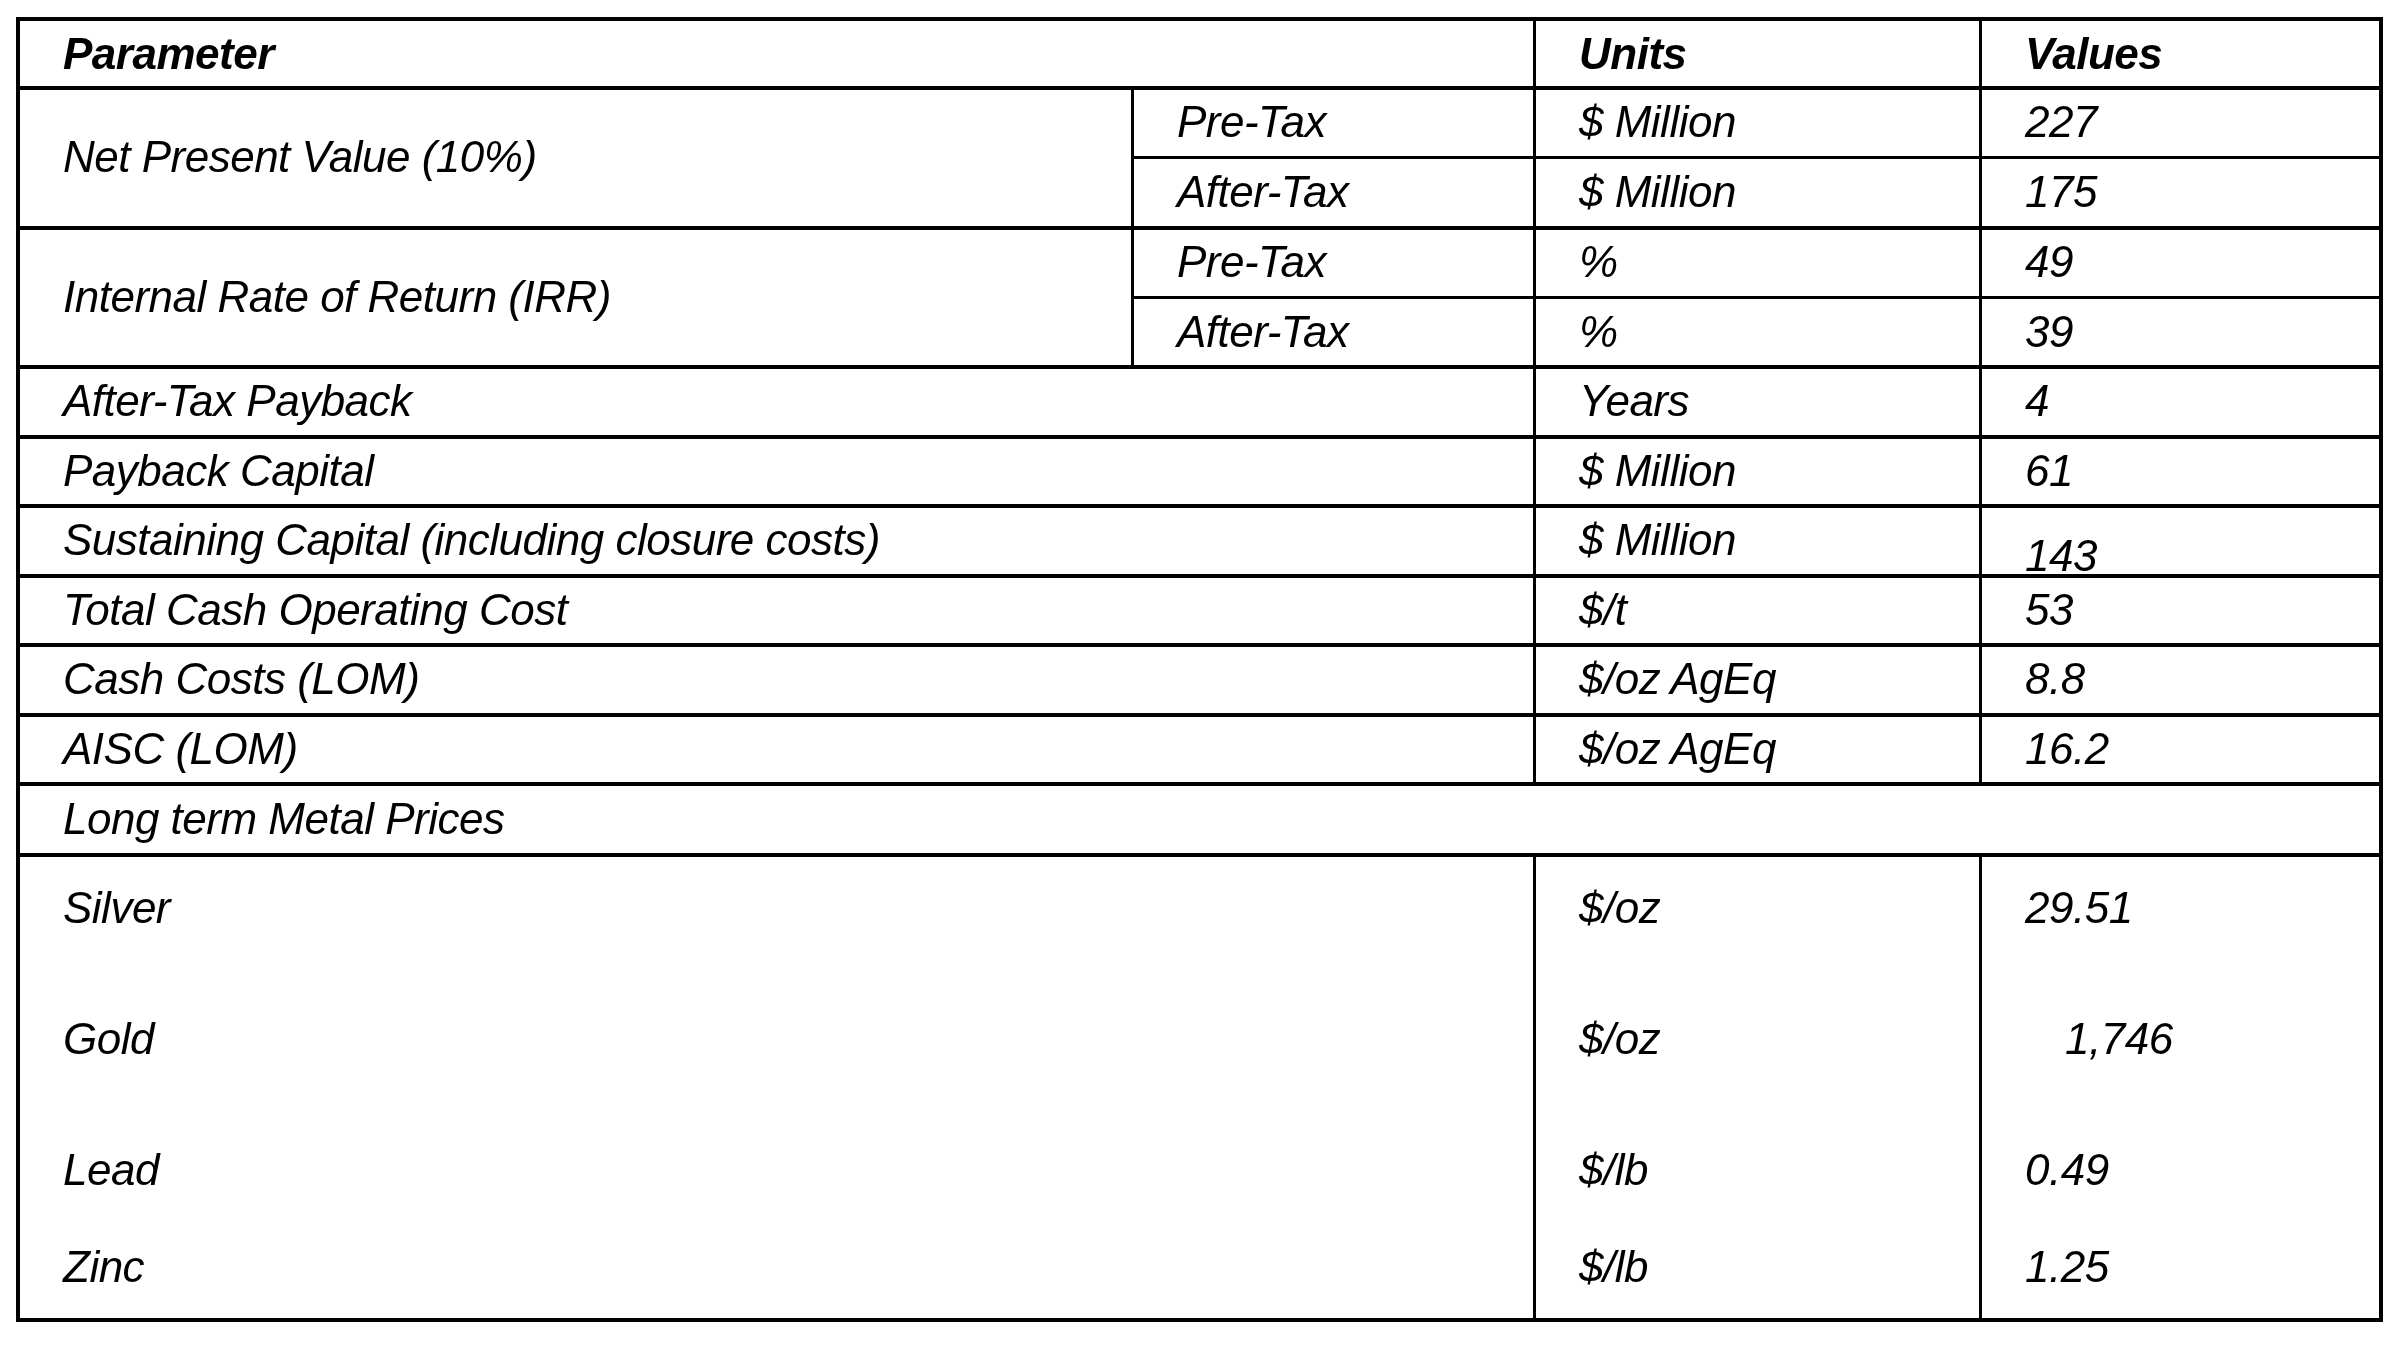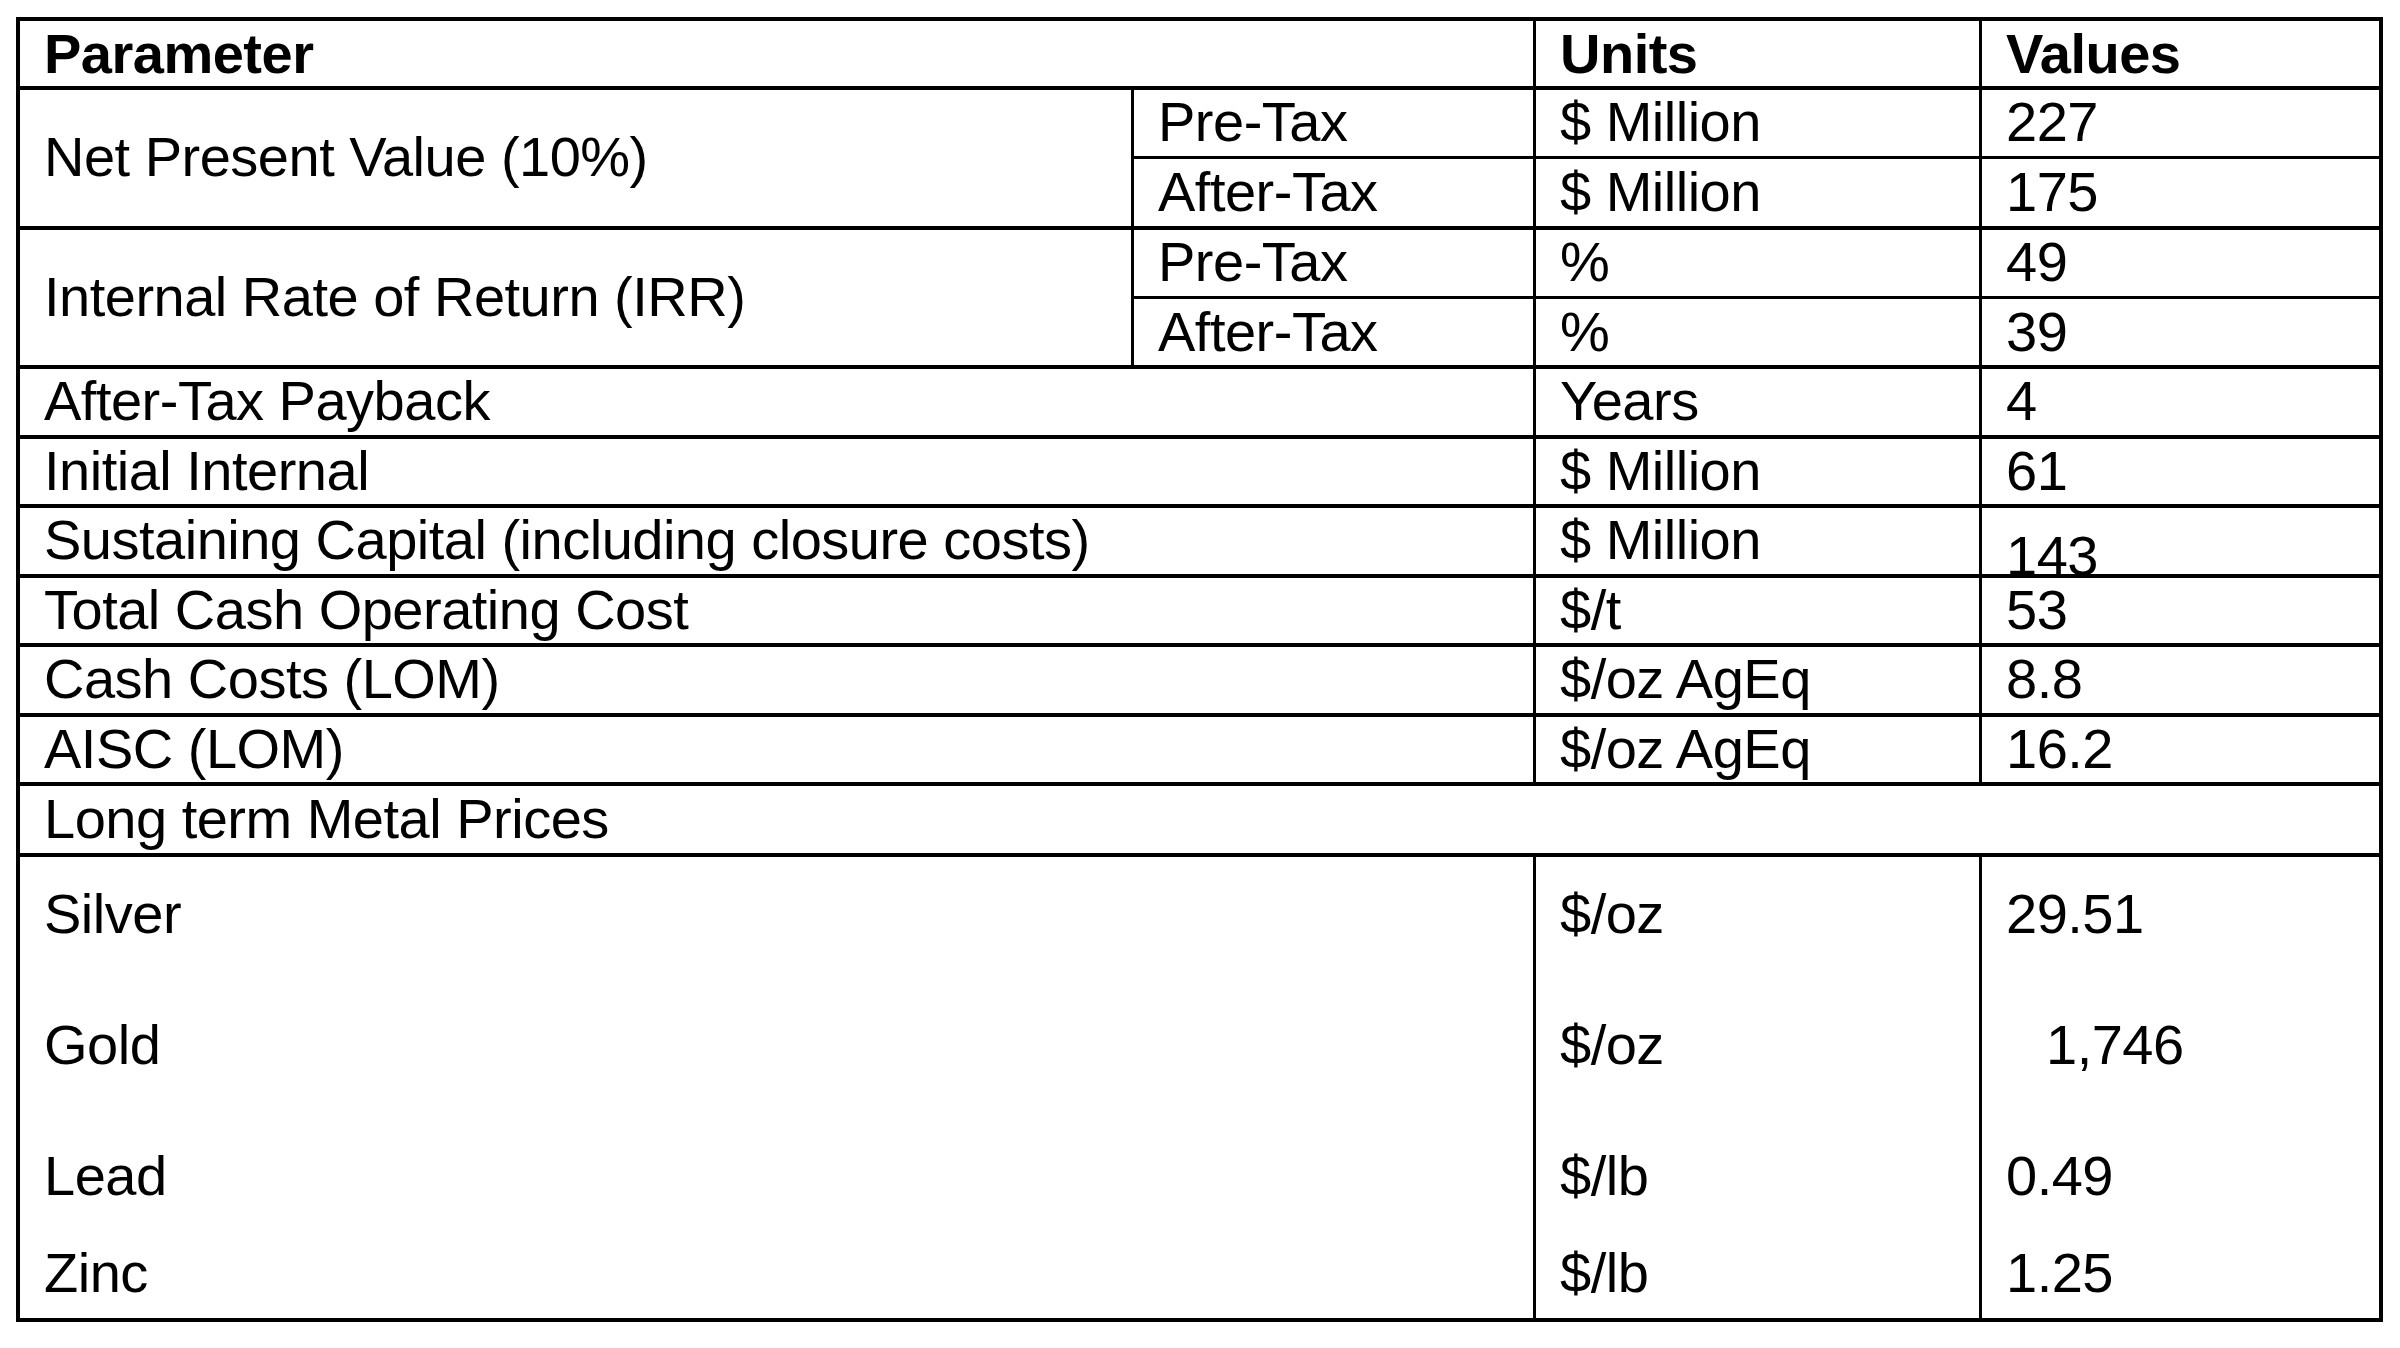--- a/index.html
+++ b/index.html
@@ -1,22 +1,22 @@
 <!DOCTYPE html>
 <html><head>
 <meta charset="utf-8">
 <style>
   html, body { margin: 0; padding: 0; background: #ffffff; }
   body { width: 2400px; height: 1348px; position: relative; overflow: hidden;
          font-family: "Liberation Sans", "DejaVu Sans", sans-serif; color: #000; }
   .tbl { position: absolute; left: 16px; top: 17px; width: 2367px; height: 1305px;
          border: 4px solid #000; box-sizing: border-box; }
-  .cell { position: absolute; box-sizing: border-box; font-size: 56px; line-height: 1;
-          padding-left: 24px; display: flex; align-items: center; white-space: nowrap;
-          letter-spacing: -0.5px; }
+  .cell { position: absolute; box-sizing: border-box; font-size: 44px; line-height: 1;
+          padding-left: 43px; display: flex; align-items: center; white-space: nowrap;
+          letter-spacing: -0.5px; font-style: italic; }
   .hdr { font-weight: bold; }
   .hl { position: absolute; background: #000; height: 4px; }
   .vl { position: absolute; background: #000; width: 3px; }
   .metal { align-items: flex-start; padding-top: 32px; }
 </style>
 </head>
 <body>
 
 <div class="tbl">
 
@@ -37,21 +37,21 @@
   <div class="cell" style="left:1516px;top:206px;width:446px;height:70px;">%</div>
   <div class="cell" style="left:1962px;top:206px;width:400px;height:70px;">49</div>
   <div class="cell" style="left:1114px;top:276px;width:402px;height:69px;">After-Tax</div>
   <div class="cell" style="left:1516px;top:276px;width:446px;height:69px;">%</div>
   <div class="cell" style="left:1962px;top:276px;width:400px;height:69px;">39</div>
 
   <div class="cell" style="left:0;top:345px;width:1513px;height:70px;">After-Tax Payback</div>
   <div class="cell" style="left:1516px;top:345px;width:446px;height:70px;">Years</div>
   <div class="cell" style="left:1962px;top:345px;width:400px;height:70px;">4</div>
 
-  <div class="cell" style="left:0;top:415px;width:1513px;height:69px;">Initial Internal</div>
+  <div class="cell" style="left:0;top:415px;width:1513px;height:69px;">Payback Capital</div>
   <div class="cell" style="left:1516px;top:415px;width:446px;height:69px;">$ Million</div>
   <div class="cell" style="left:1962px;top:415px;width:400px;height:69px;">61</div>
 
   <div class="cell" style="left:0;top:484px;width:1513px;height:70px;">Sustaining Capital (including closure costs)</div>
   <div class="cell" style="left:1516px;top:484px;width:446px;height:70px;">$ Million</div>
   <div class="cell" style="left:1962px;top:500px;width:400px;height:70px;">143</div>
 
   <div class="cell" style="left:0;top:554px;width:1513px;height:69px;">Total Cash Operating Cost</div>
   <div class="cell" style="left:1516px;top:554px;width:446px;height:69px;">$/t</div>
   <div class="cell" style="left:1962px;top:554px;width:400px;height:69px;">53</div>

